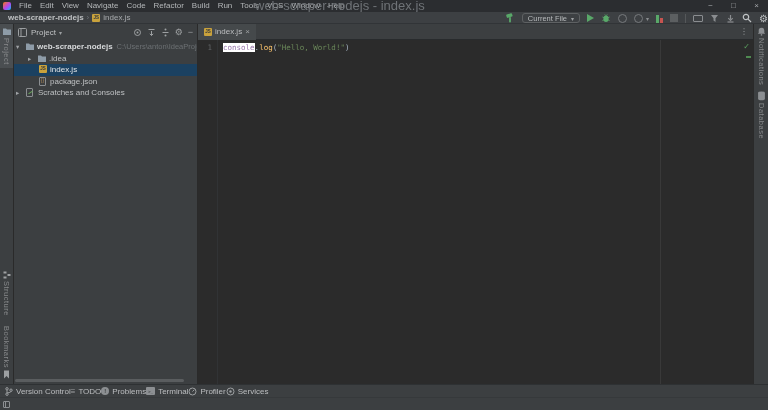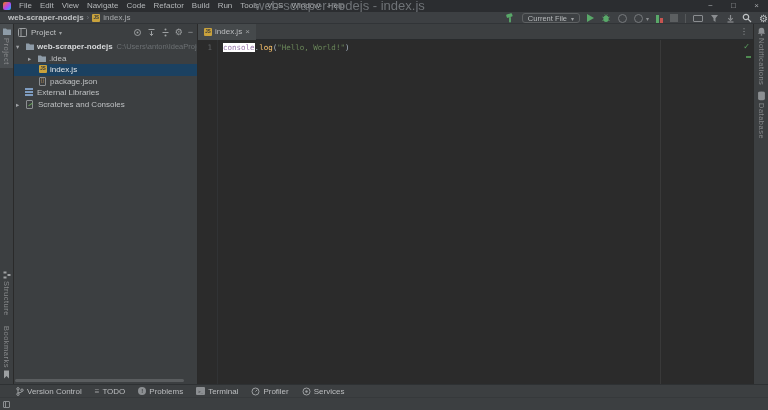--- a/index.html
+++ b/index.html
@@ -76,21 +76,21 @@
   .lineno { position:absolute; top:3px; right:5px; color:#606366; }
   .code-line { position:absolute; left:25px; top:3px; white-space:pre; color:#A9B7C6; }
   .tok-obj { color:#9876AA; background:#ffffff; }
   .tok-fn { color:#FFC66D; }
   .tok-str { color:#6A8759; }
   .margin-guide { position:absolute; left:462px; top:0; bottom:0; width:1px; background:#393939; }
   .inspect-check { position:absolute; right:3px; top:2px; color:#5BA15F; font-size:8px; font-family:"Liberation Sans",sans-serif; }
   .stripe-mark { position:absolute; right:2px; top:16px; width:5px; height:2px; background:#4F8A51; }
   
   .toolwin-bar { position:absolute; left:0; top:384px; width:768px; height:13px;
-    background:#3C3F41; border-top:1px solid #2E3133; display:flex; align-items:center; gap:13px; padding-left:16px; }
+    background:#3C3F41; border-top:1px solid #2E3133; display:flex; align-items:center; padding-left:5px; }
   .tw-btn { display:flex; align-items:center; gap:3px; font-size:8px; color:#BCBEC0; }
   .statusbar { position:absolute; left:0; top:397px; width:768px; height:13px;
     background:#3C3F41; border-top:1px solid #36393B; display:flex; align-items:center; font-size:8px; color:#AEB1B3; }
   .sb-left { padding-left:3px; display:flex; align-items:center; }
   .sb-right { margin-left:auto; display:flex; align-items:center; gap:10px; padding-right:6px; }
   
   .i-folder { width:10px; height:9px; display:inline-block; }
   .i-js { width:8px; height:8px; background:#C9A23C; border-radius:1px; color:#33373B; font-size:4.5px;
     font-weight:bold; display:inline-flex; align-items:center; justify-content:center; font-family:"Liberation Sans",sans-serif; }
   .i-json { width:7px; height:9px; border:1px solid #8C8F92; border-radius:1px; color:#B58E5A; font-size:5px;
@@ -258,28 +258,20 @@
         </div>
         <div class="tree-row selected">
           <span class="i-js tr-icon" style="left:25px">JS</span>
           <span class="tr-label" style="left:36px">index.js</span>
         </div>
         <div class="tree-row">
           <span class="i-json tr-icon" style="left:25px">{}</span>
           <span class="tr-label" style="left:36px">package.json</span>
         </div>
         <div class="tree-row">
-          <span class="i-lib tr-icon" style="left:11px">
-              <i></i>
-              <i></i>
-              <i></i>
-            </span>
-          <span class="tr-label" style="left:23px">External Libraries</span>
-        </div>
-        <div class="tree-row">
           <span class="tr-chev" style="left:2px">▸</span>
           <span class="i-scratch tr-icon" style="left:12px"></span>
           <span class="tr-label" style="left:24px">Scratches and Consoles</span>
         </div>
       </div>
       <div class="hscroll"></div>
     </div>
 
     <div class="splitter"></div>
 

